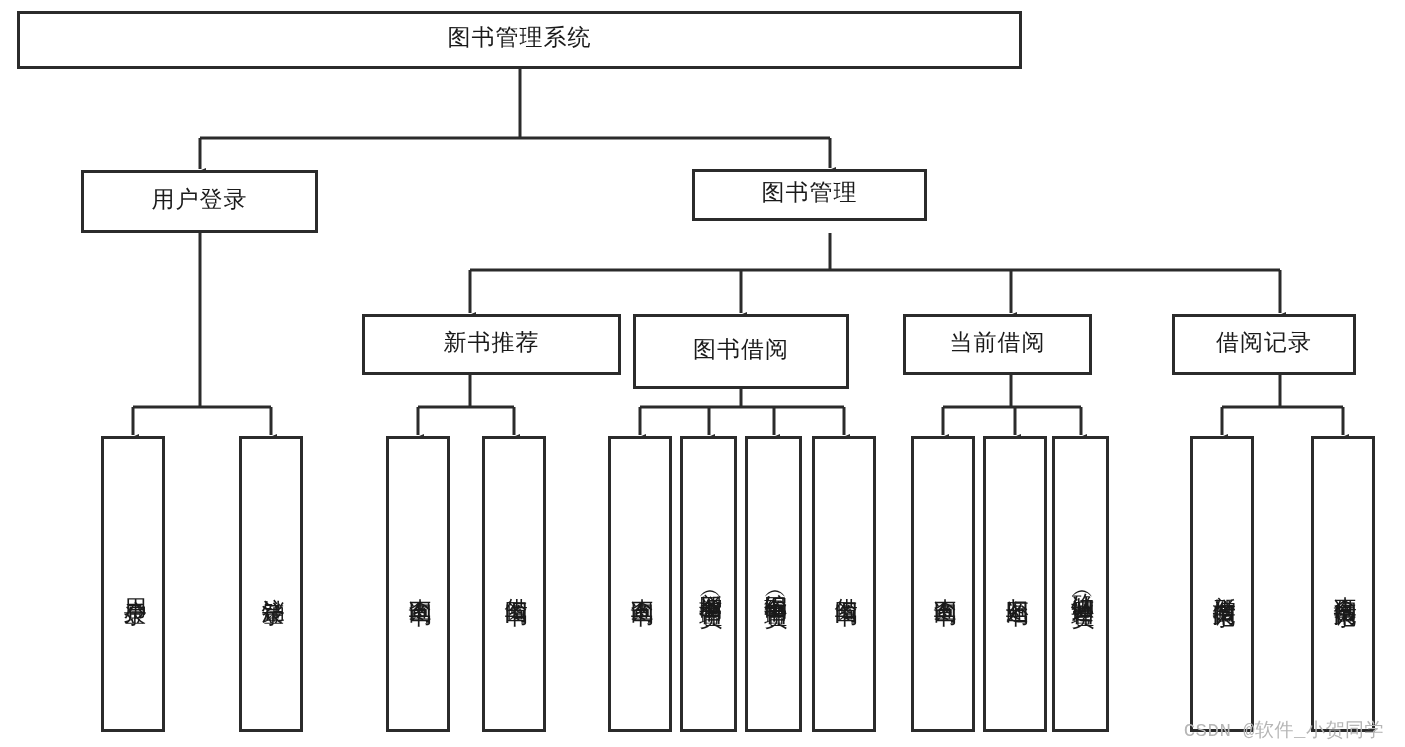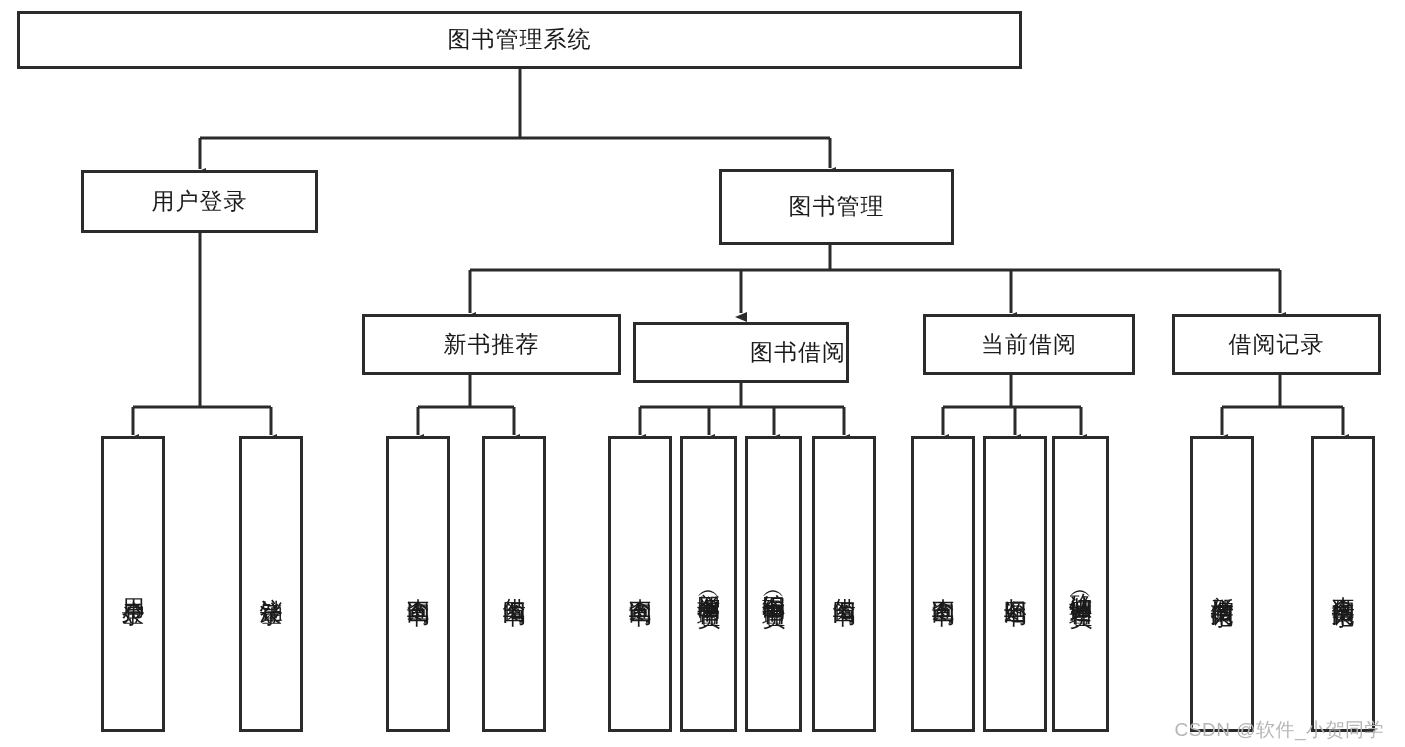--- a/index.html
+++ b/index.html
@@ -5,21 +5,21 @@
   html, body {
     margin: 0;
     padding: 0;
     background: #ffffff;
   }
   #canvas {
     position: relative;
     width: 1405px;
     height: 747px;
     background: #ffffff;
-    font-family: Liberation Sans, sans-serif;
+    font-family: Liberation Mono, monospace;
     overflow: hidden;
   }
   .node {
     position: absolute;
     box-sizing: border-box;
     border: 3px solid #2b2b2b;
     background: #ffffff;
     display: flex;
     align-items: center;
     justify-content: center;
@@ -110,33 +110,33 @@
       </g>
   </svg>
 
   <div id="node-layer">
       <div class="node horiz" style="left: 17px; top: 11px; width: 1005px; height: 58px;">
         <span class="label">图书管理系统</span>
       </div>
       <div class="node horiz" style="left: 81px; top: 170px; width: 237px; height: 63px;">
         <span class="label">用户登录</span>
       </div>
-      <div class="node horiz" style="left: 719px; top: 169px; width: 235px; height: 76px;">
+      <div class="node horiz" style="left: 692px; top: 169px; width: 235px; height: 52px;">
         <span class="label">图书管理</span>
       </div>
       <div class="node horiz" style="left: 362px; top: 314px; width: 259px; height: 61px;">
         <span class="label">新书推荐</span>
       </div>
-      <div class="node horiz" style="left: 633px; top: 322px; width: 216px; height: 61px; justify-content: flex-end;">
+      <div class="node horiz" style="left: 633px; top: 314px; width: 216px; height: 75px;">
         <span class="label">图书借阅</span>
       </div>
-      <div class="node horiz" style="left: 903px; top: 314px; width: 212px; height: 61px; margin-left: 20px;">
+      <div class="node horiz" style="left: 903px; top: 314px; width: 189px; height: 61px;">
         <span class="label">当前借阅</span>
       </div>
-      <div class="node horiz" style="left: 1172px; top: 314px; width: 209px; height: 61px;">
+      <div class="node horiz" style="left: 1172px; top: 314px; width: 184px; height: 61px;">
         <span class="label">借阅记录</span>
       </div>
       <div class="node vert" style="left: 101px; top: 436px; width: 64px; height: 296px;">
         <span class="label">用户登录</span>
       </div>
       <div class="node vert" style="left: 239px; top: 436px; width: 64px; height: 296px;">
         <span class="label">注销登录</span>
       </div>
       <div class="node vert" style="left: 386px; top: 436px; width: 64px; height: 296px;">
         <span class="label">查询图书</span>

